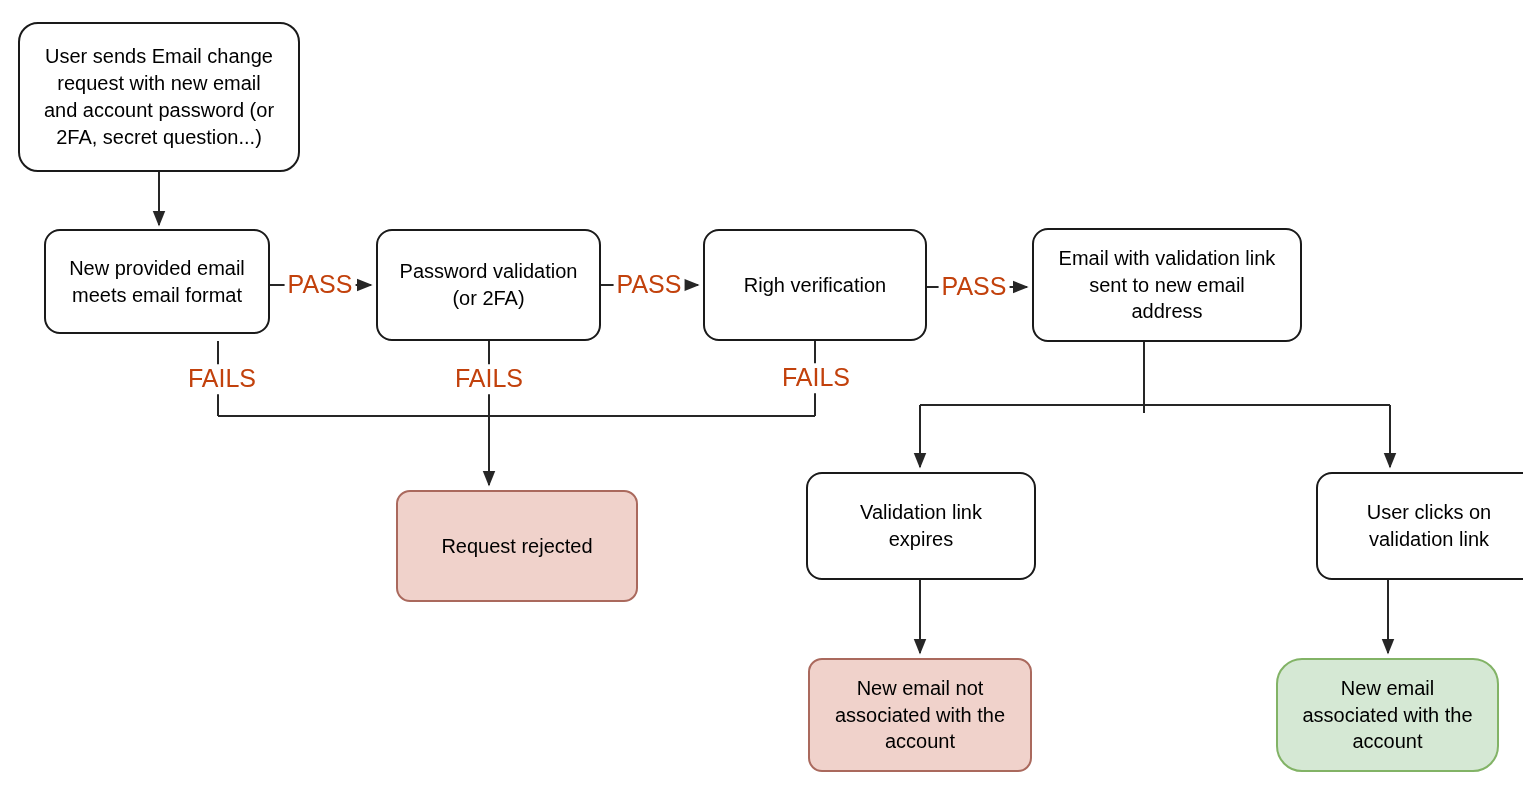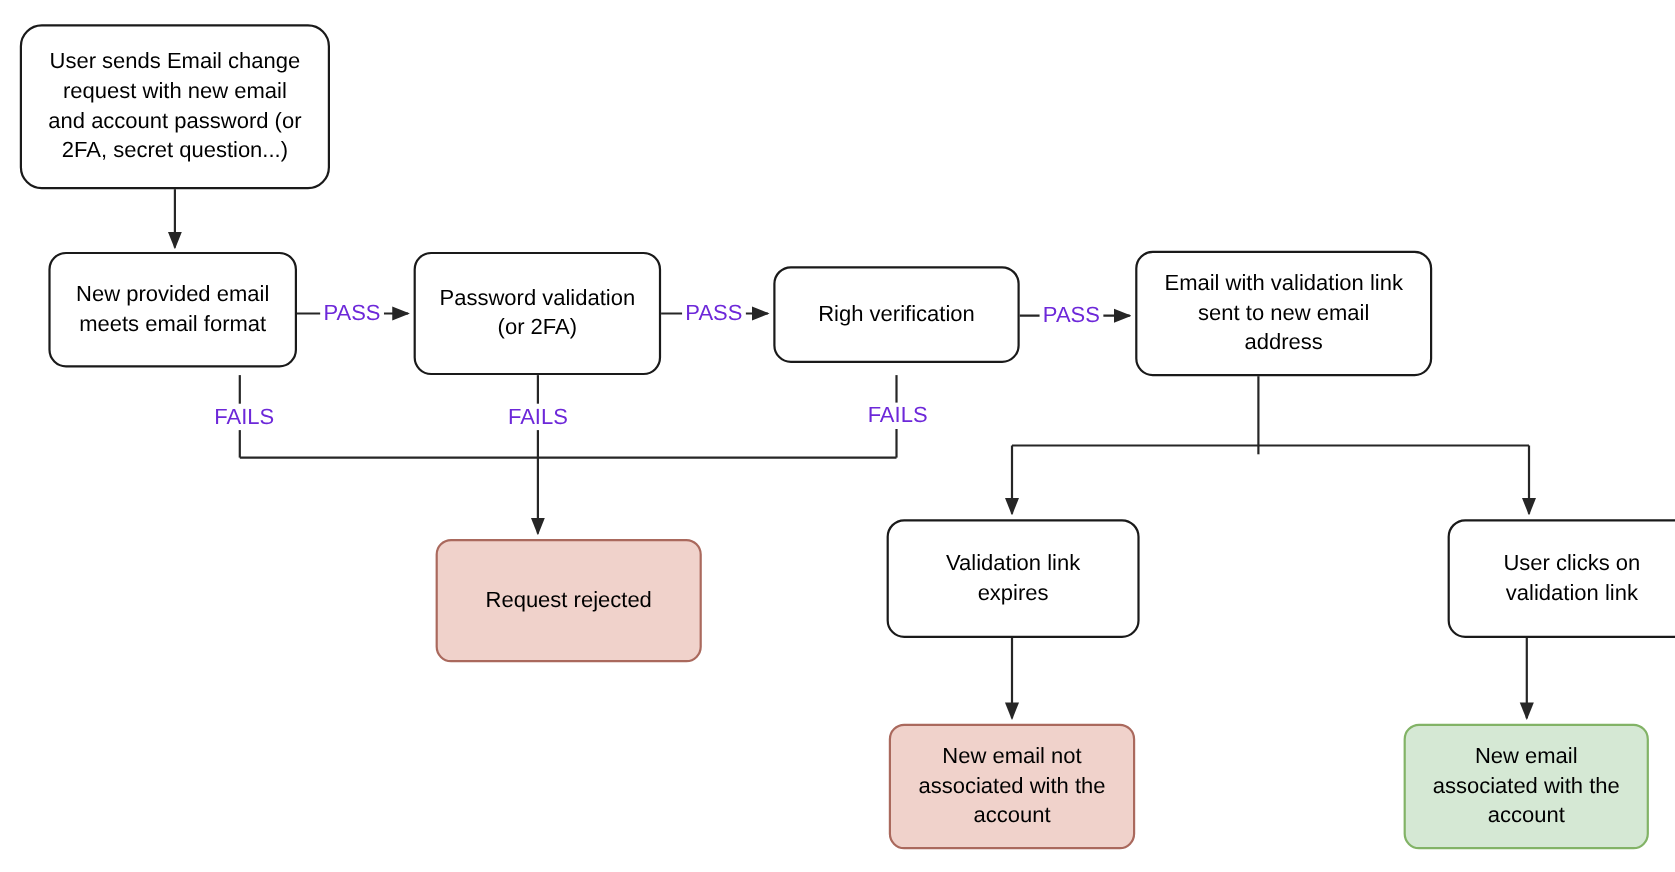--- a/index.html
+++ b/index.html
@@ -45,37 +45,37 @@
     padding: 6px 21px;
   }
   .node.reject {
     background: var(--reject-fill, #f0d2cb);
     border-color: var(--reject-stroke, #aa695d);
     border-radius: 14px;
   }
   .node.success {
     background: var(--success-fill, #d5e8d4);
     border-color: var(--success-stroke, #82b366);
-    border-radius: 14px;
+    border-radius: 26px;
   }
   .edge-label {
     position: absolute;
     transform: translate(-50%, -50%);
     background: #ffffff;
-    color: #6d28d9;
-    font-size: 20px;
+    color: #c2410c;
+    font-size: 25px;
     line-height: 1.1;
     padding: 1px 3px;
     white-space: nowrap;
   }
   
   .n-start        { left: 18px;   top: 22px;  width: 282px; height: 150px; border-radius: 20px; }
   .n-format       { left: 44px;   top: 229px; width: 226px; height: 105px; }
   .n-password     { left: 376px;  top: 229px; width: 225px; height: 112px; }
-  .n-righ         { left: 703px;  top: 242px; width: 224px; height: 88px; }
+  .n-righ         { left: 703px;  top: 229px; width: 224px; height: 112px; }
   .n-sendmail     { left: 1032px; top: 228px; width: 270px; height: 114px; }
   .n-rejected     { left: 396px;  top: 490px; width: 242px; height: 112px; }
   .n-expires      { left: 806px;  top: 472px; width: 230px; height: 108px; }
   .n-clicks       { left: 1275px; top: 472px; width: 226px; height: 108px; margin-left: 41px; }
   .n-notassoc     { left: 808px;  top: 658px; width: 224px; height: 114px; }
   .n-assoc        { left: 1276px; top: 658px; width: 223px; height: 114px; }
   
   .l-pass1  { left: 320px;  top: 285px; }
   .l-pass2  { left: 649px;  top: 285px; }
   .l-pass3  { left: 974px;  top: 287px; }

